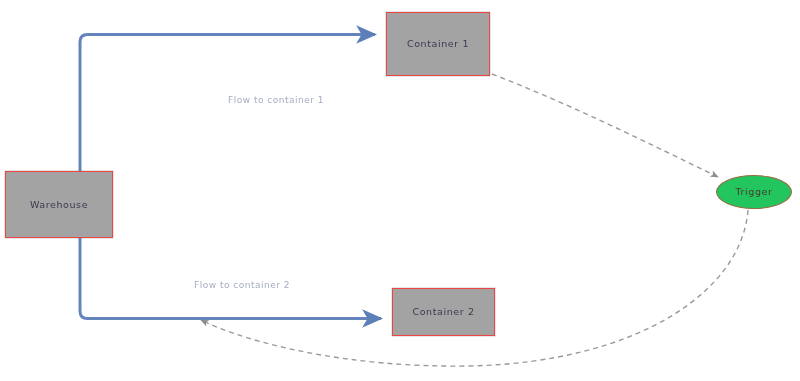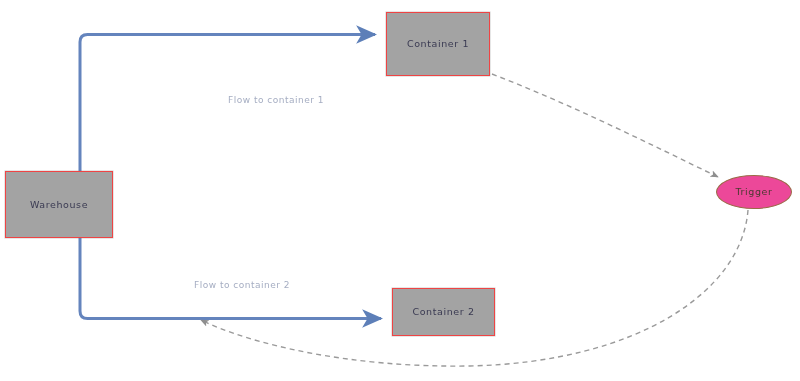--- a/index.html
+++ b/index.html
@@ -33,21 +33,21 @@
     justify-content: center;
     text-align: center;
     z-index: 5;
   }
   .node-rect {
     background: #a3a3a3;
     border: 1px solid #ef4444;
     box-shadow: 0 0 0 0.5px rgba(110,110,110,0.35);
   }
   .node-ellipse {
-    background: #ec4899;
+    background: #22c55e;
     border: 1px solid #9a6b46;
     border-radius: 50%;
   }
   .node-label {
     font-family: "DejaVu Sans", sans-serif;
     font-size: 9.5px;
     letter-spacing: 0.6px;
     color: #3a3a52;
     line-height: 1;
     white-space: nowrap;

